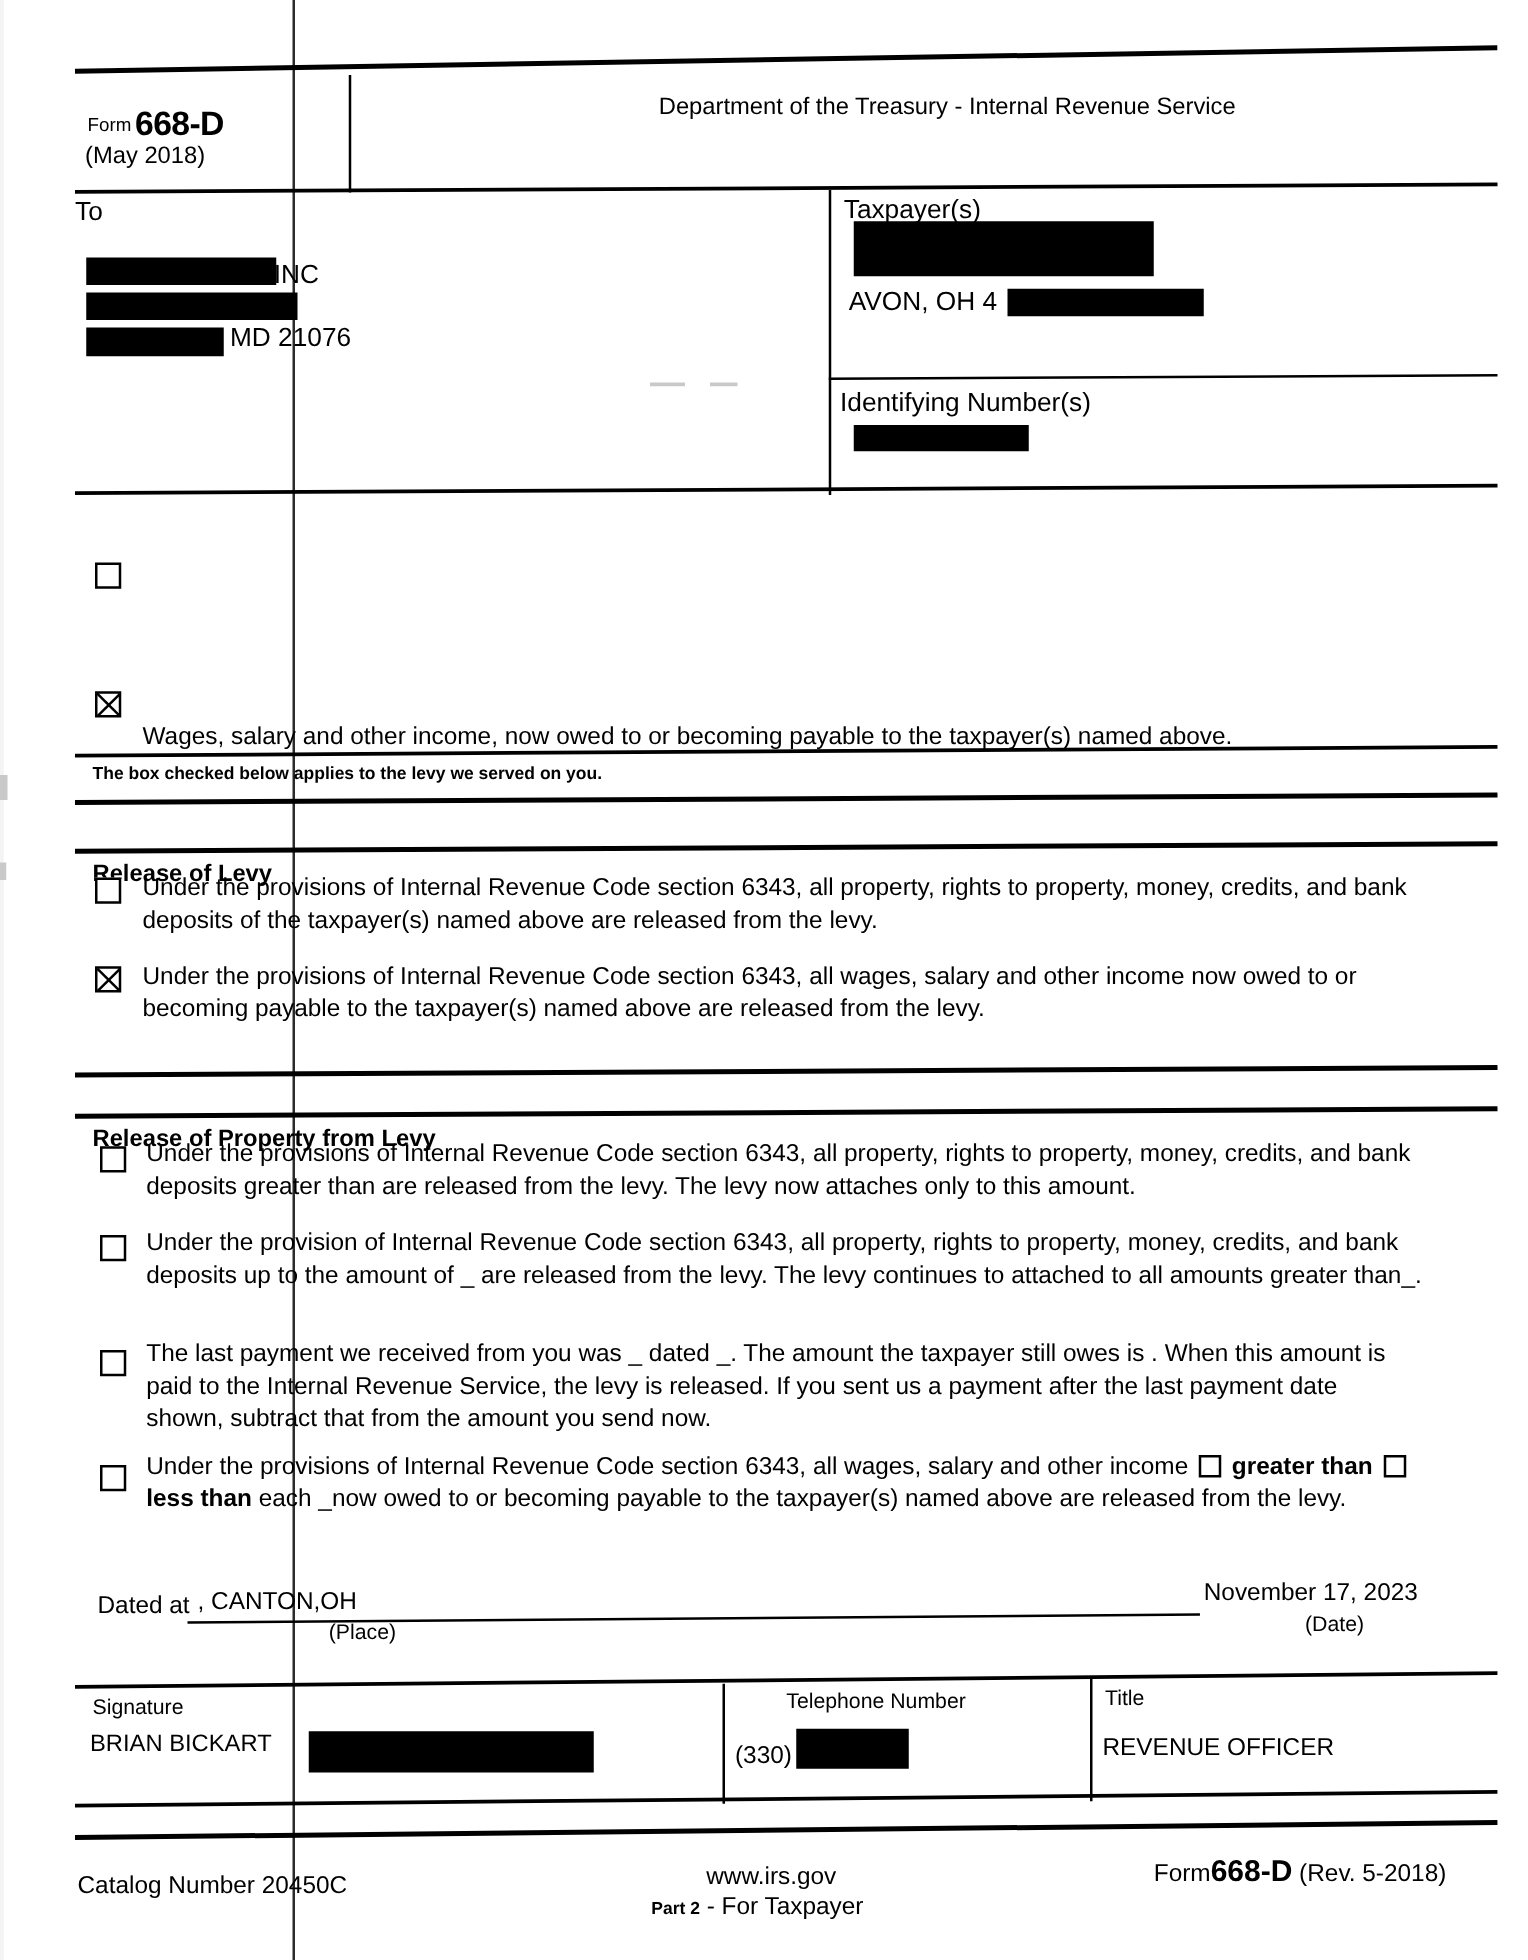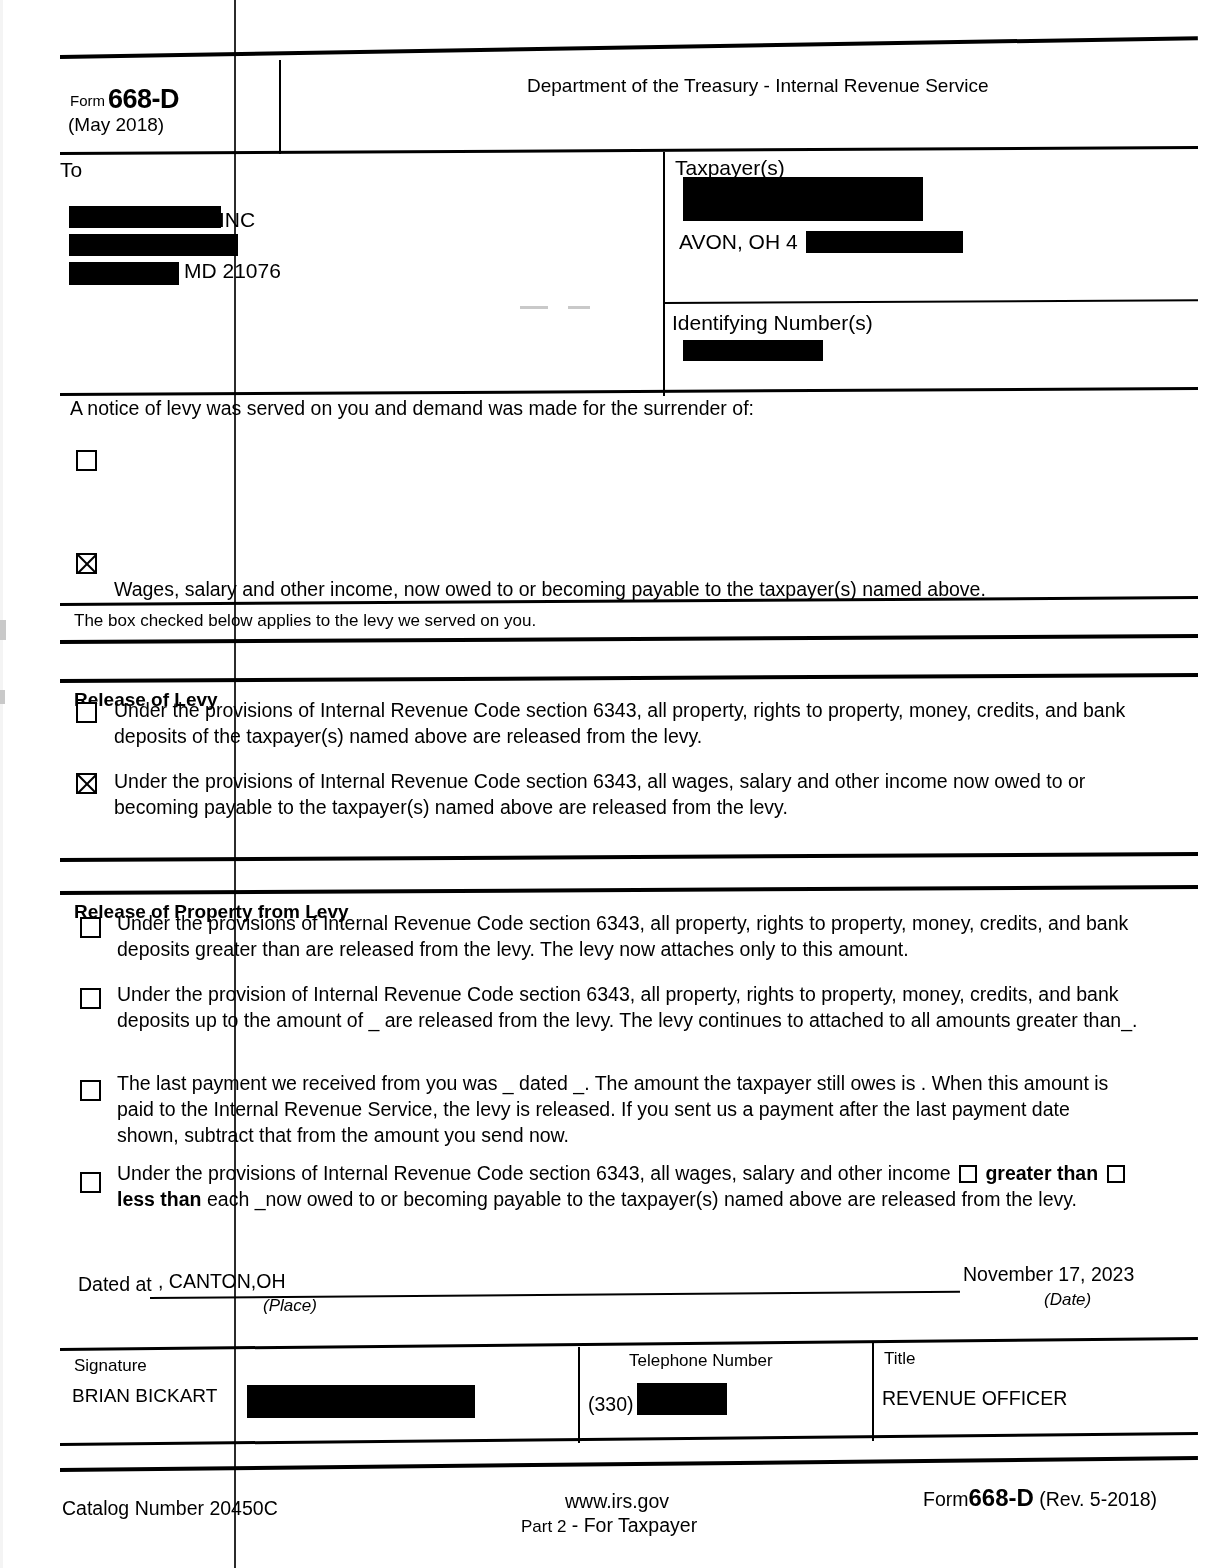--- a/index.html
+++ b/index.html
@@ -70,25 +70,25 @@
   .form-num   { font-size: 27px; font-weight: bold; letter-spacing: -0.5px; }
   .form-date  { font-size: 19px; }
 
   .dept      { font-size: 19px; }
   .maintitle { font-size: 33px; font-weight: bold; letter-spacing: -0.4px; }
 
   .fieldlabel { font-size: 21px; }
   .fieldval   { font-size: 21px; }
 
   .body  { font-size: 19.5px; }
-  .bodyb { font-size: 17px; font-weight: normal; }
+  .bodyb { font-size: 14px; font-weight: bold; }
   .secthead { font-size: 19px; font-weight: bold; margin-top: 36px; }
 
   .small  { font-size: 17px; }
-  .ital   { font-style: italic; }
+  .ital   { }
 
   
   .cbox {
     position: absolute;
     width: 21px;
     height: 21px;
     border: 2px solid #000;
     box-sizing: border-box;
     background: #fff;
   }
@@ -168,21 +168,20 @@
   <div class="t fieldval" style="left:184px; top:258px;">MD 21076</div>
 
   <div class="t fieldlabel" style="left:675px; top:155px;">Taxpayer(s)</div>
   <div class="redact" style="left:683px; top:177px; width:240px; height:44px;"></div>
   <div class="t fieldval" style="left:679px; top:229px;">AVON, OH 4</div>
   <div class="redact" style="left:806px; top:231px; width:157px; height:22px;"></div>
 
   <div class="t fieldlabel" style="left:672px; top:310px;">Identifying Number(s)</div>
   <div class="redact" style="left:683px; top:340px; width:140px; height:21px;"></div>
 
-  <div class="t body" style="left:70px; top:396px;">A notice of levy was served on you and demand was made for the surrender of:</div>
 
   <div class="cbox" style="left:76px; top:450px;"></div>
 
   <div class="cbox checked" style="left:76px; top:553px;"></div>
   <div class="tw body" style="left:114px; top:549px; width:1068px;margin-top:28px;">Wages, salary and other income, now owed to or becoming payable to the taxpayer(s) named above.</div>
 
   <div class="rule med" style="left:60px; top:603px; width:1138px; transform:rotate(-0.35deg);"></div>
   <div class="t bodyb" style="left:74px; top:610px;">The box checked below applies to the levy we served on you.</div>
   <div class="rule thick" style="left:60px; top:640px; width:1138px; transform:rotate(-0.30deg);"></div>
 

